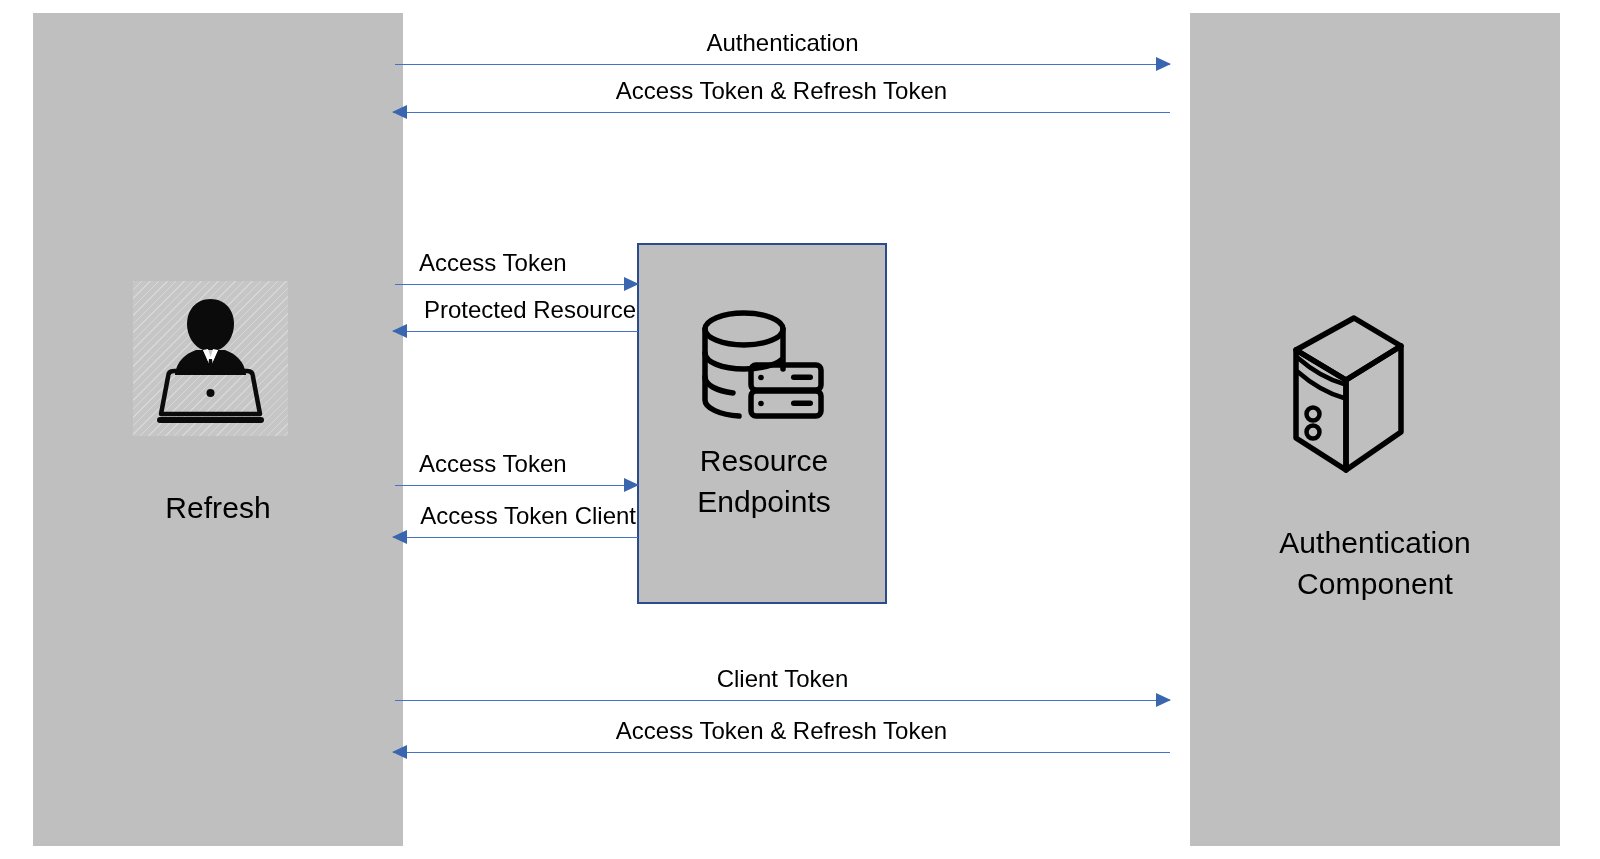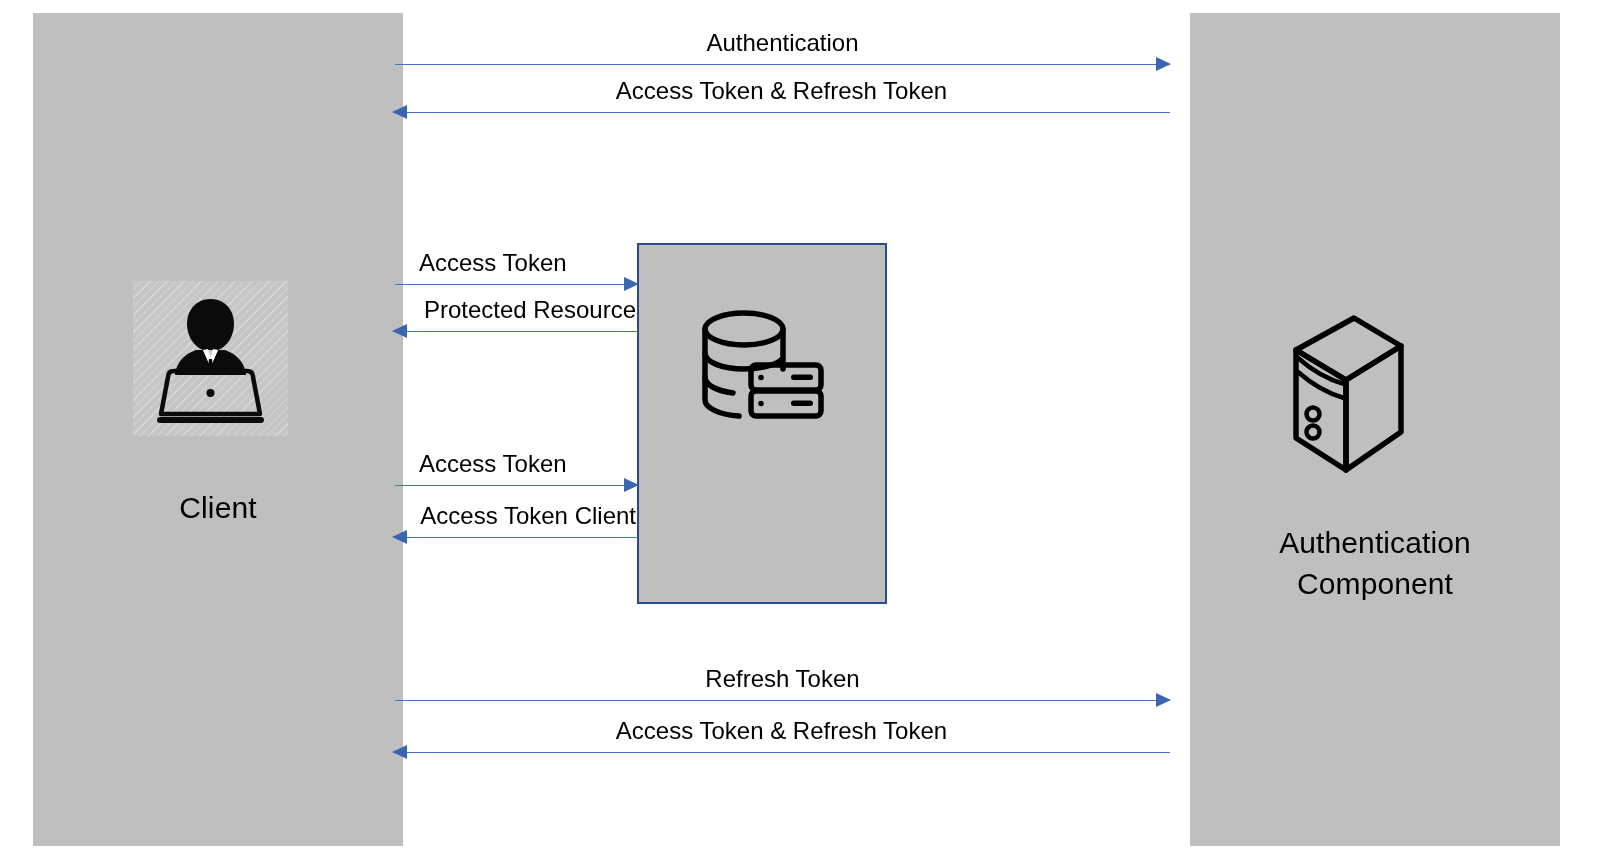--- a/index.html
+++ b/index.html
@@ -155,21 +155,21 @@
       <path d="M76 78 L79 78 L81 94 L74 94 Z" fill="#0b0b0b"></path>
 
       <path d="M41 90 L114 90 C118 90 120 92 120 96 L127 133 L28 133 L35 96 C35 92 37 90 41 90 Z" fill="none" stroke="#0b0b0b" stroke-width="4.5" stroke-linejoin="round"></path>
 
       <rect x="24" y="136" width="107" height="6" rx="3" fill="#0b0b0b"></rect>
 
       <circle cx="77.5" cy="112" r="4" fill="#0b0b0b"></circle>
     </svg>
   </div>
 
-  <div class="node-label" id="client-label">Client</div>
+  <div class="node-label" id="client-label">Refresh</div>
 
   <div class="pillar" id="pillar-auth"></div>
 
   <div id="auth-icon">
     <svg viewBox="0 0 125 170" xmlns="http://www.w3.org/2000/svg">
       <g fill="none" stroke="#000000" stroke-width="5.5" stroke-linejoin="round" stroke-linecap="round">
 
         <path d="M10 40 L68 8 L115 36 L60 70 Z"></path>
 
         <path d="M10 40 L10 128 L60 160 L60 70 Z"></path>
@@ -204,20 +204,22 @@
 
         <rect x="52" y="58" width="70" height="25" rx="5" fill="none" stroke="#000000" stroke-width="5.5"></rect>
         <circle cx="62" cy="70.5" r="2.8" fill="#000000"></circle>
         <rect x="92" y="67.5" width="22" height="5.5" rx="2.7" fill="#000000"></rect>
 
         <rect x="52" y="84" width="70" height="25" rx="5" fill="none" stroke="#000000" stroke-width="5.5"></rect>
         <circle cx="62" cy="96.5" r="2.8" fill="#000000"></circle>
         <rect x="92" y="93.5" width="22" height="5.5" rx="2.7" fill="#000000"></rect>
       </svg>
     </div>
+    <div id="resource-label">Resource
+Endpoints</div>
   </div>
 
   <div class="msg to-right" id="msg-1" style="left:395px; top:64px; width:775px;">
     <div class="line"></div>
     <div class="head"></div>
     <div class="caption center">Authentication</div>
   </div>
 
   <div class="msg to-left" id="msg-2" style="left:393px; top:112px; width:777px;">
     <div class="line"></div>
@@ -245,21 +247,21 @@
 
   <div class="msg to-left" id="msg-6" style="left:393px; top:537px; width:245px;">
     <div class="line"></div>
     <div class="head"></div>
     <div class="caption right-anchored">Access Token Client</div>
   </div>
 
   <div class="msg to-right" id="msg-7" style="left:395px; top:700px; width:775px;">
     <div class="line"></div>
     <div class="head"></div>
-    <div class="caption center">Refresh Token</div>
+    <div class="caption center">Client Token</div>
   </div>
 
   <div class="msg to-left" id="msg-8" style="left:393px; top:752px; width:777px;">
     <div class="line"></div>
     <div class="head"></div>
     <div class="caption center">Access Token &amp; Refresh Token</div>
   </div>
 
 </div>
 

